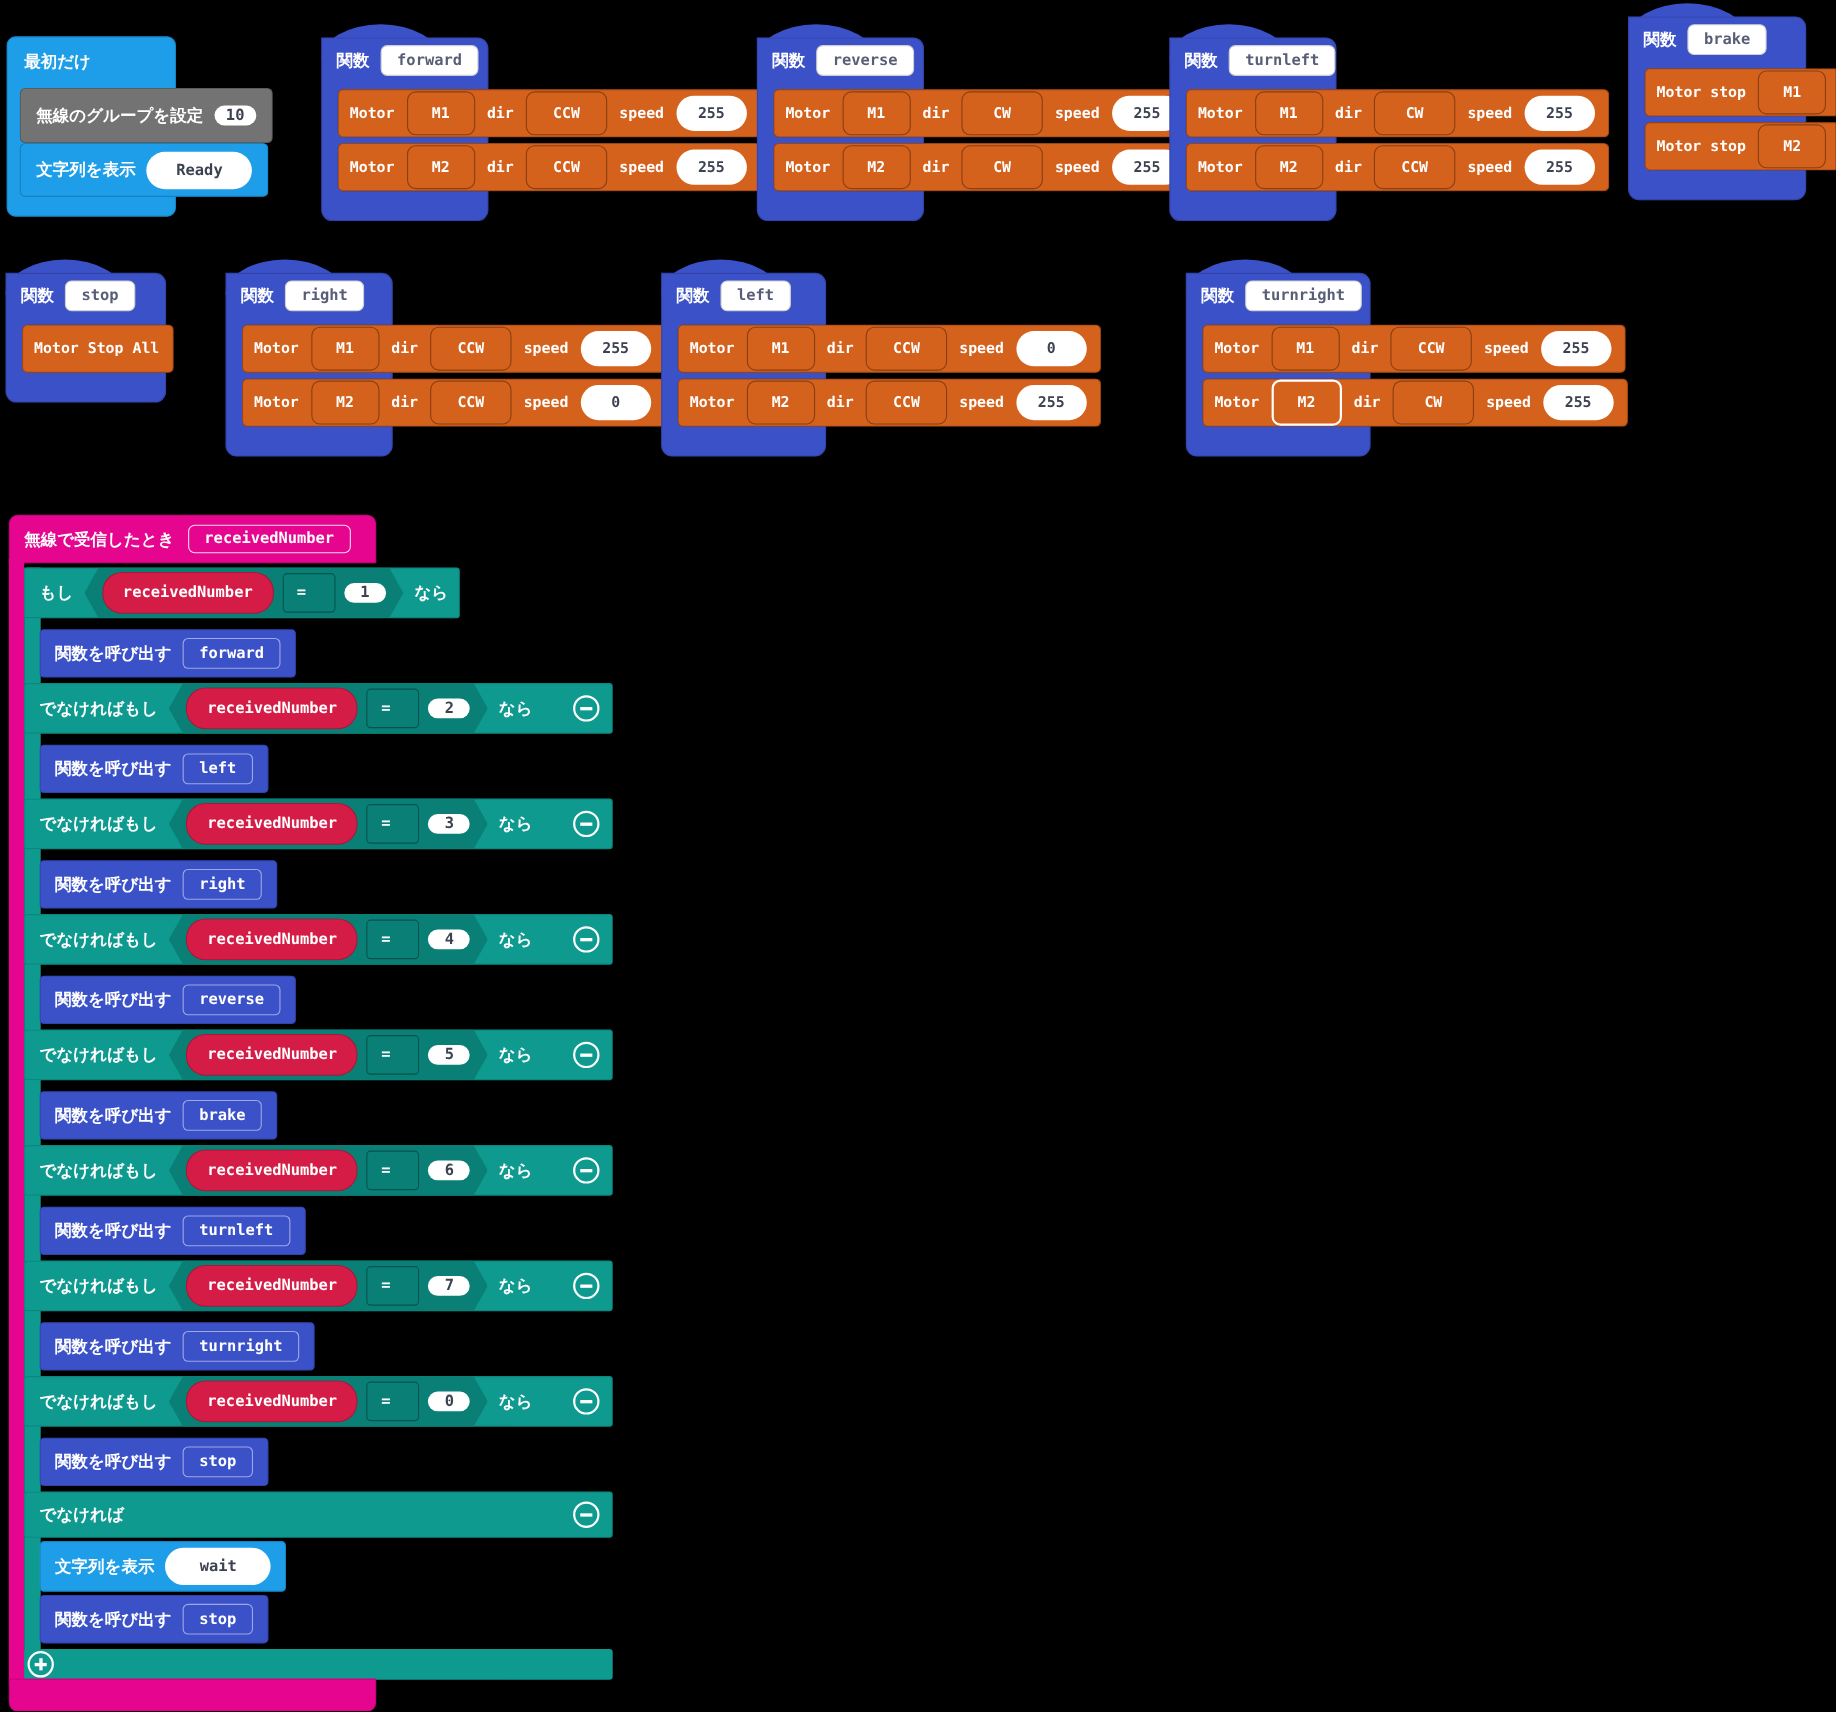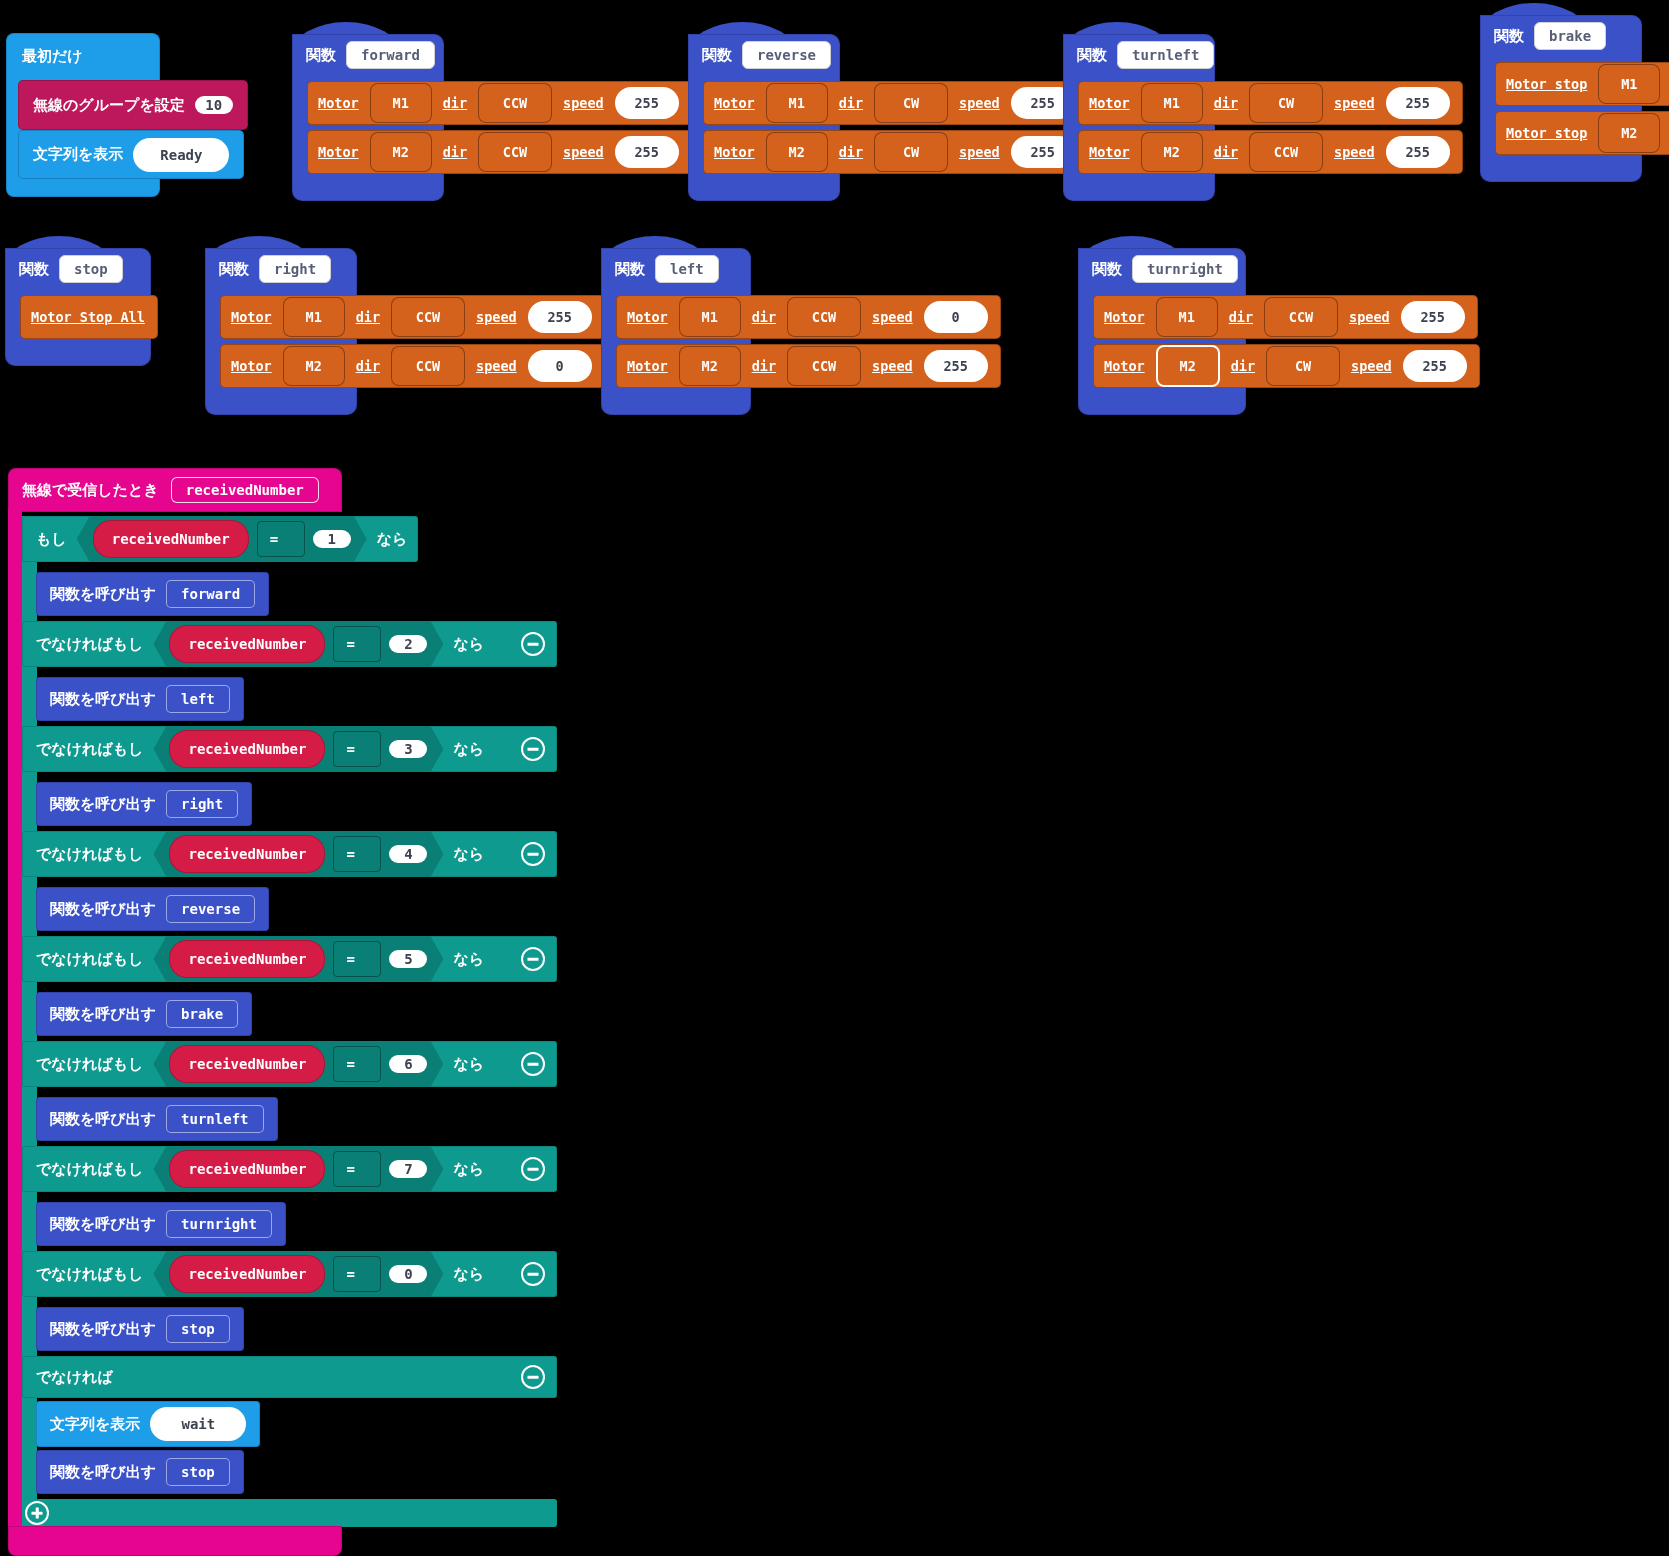--- a/index.html
+++ b/index.html
@@ -15,37 +15,37 @@
                border-radius:0 10px 10px 10px;padding:4px 0 22px 0;
                box-shadow:inset 0 0 0 1px rgba(0,0,0,.15);text-align:right;}
   .fn-head{display:flex;align-items:center;gap:10px;padding:0 10px 0 14px;height:34px;}
   .name-box{background:#fff;border:1px solid #d0d0d0;border-radius:6px;padding:5px 14px;
             color:#575e75;font:700 14px "DejaVu Sans Mono","Liberation Mono",monospace;}
   .fn-rows{margin:9px 0 0 15px;width:max-content;}
 
   .m-row{display:flex;align-items:center;gap:11px;height:42px;margin-bottom:5px;
          background:#d4611c;border:1px solid rgba(0,0,0,.28);border-radius:5px;
          padding:0 12px 0 10px;width:max-content;}
-  .m-label{font:700 13.5px "DejaVu Sans Mono","Liberation Mono",monospace;color:#fff;white-space:nowrap;text-decoration:underline;}
+  .m-label{font:700 13.5px "DejaVu Sans Mono","Liberation Mono",monospace;color:#fff;white-space:nowrap;}
   .m-field{display:flex;align-items:center;justify-content:center;min-width:56px;height:30px;
            border:1px solid rgba(0,0,0,.35);border-radius:8px;background:#d4611c;
            color:#fff;font:700 13.5px "DejaVu Sans Mono","Liberation Mono",monospace;padding:4px 8px;}
   .m-field.small{min-width:44px;}
   .m-field.hl{border:2px solid #ffffff;}
   .m-pill{display:flex;align-items:center;justify-content:center;min-width:52px;height:32px;
           border-radius:16px;background:#fff;color:#3d4251;
           font:700 13.5px "DejaVu Sans Mono","Liberation Mono",monospace;padding:0 6px;}
 
   
   .onstart{width:154px;background:#1e9de8;border-radius:8px;padding:14px 0 18px 0;
            box-shadow:inset 0 0 0 1px rgba(0,0,0,.15);}
   .onstart .title{padding:0 0 14px 16px;}
   .inner-row{display:flex;align-items:center;gap:10px;height:48px;margin-left:12px;
              padding:0 14px;width:max-content;border-radius:5px;}
-  .inner-magenta{background:#be185d;border:1px solid rgba(0,0,0,.2);text-align:center;}
+  .inner-magenta{background:#737373;border:1px solid rgba(0,0,0,.2);text-align:center;}
   .inner-blue{background:#1e9de8;border:1px solid rgba(0,0,0,.18);height:47px;}
   .num-circle{display:flex;align-items:center;justify-content:center;min-width:38px;height:18px;
               border-radius:18px;background:#fff;color:#3d4251;
               font:700 14px "DejaVu Sans Mono","Liberation Mono",monospace;}
   .w-pill{display:flex;align-items:center;justify-content:center;min-width:64px;height:34px;
           border-radius:17px;background:#fff;color:#3d4251;padding:0 16px;
           font:700 14px "DejaVu Sans Mono","Liberation Mono",monospace;}
 
   
   .radio{width:549px;height:1088px;}

